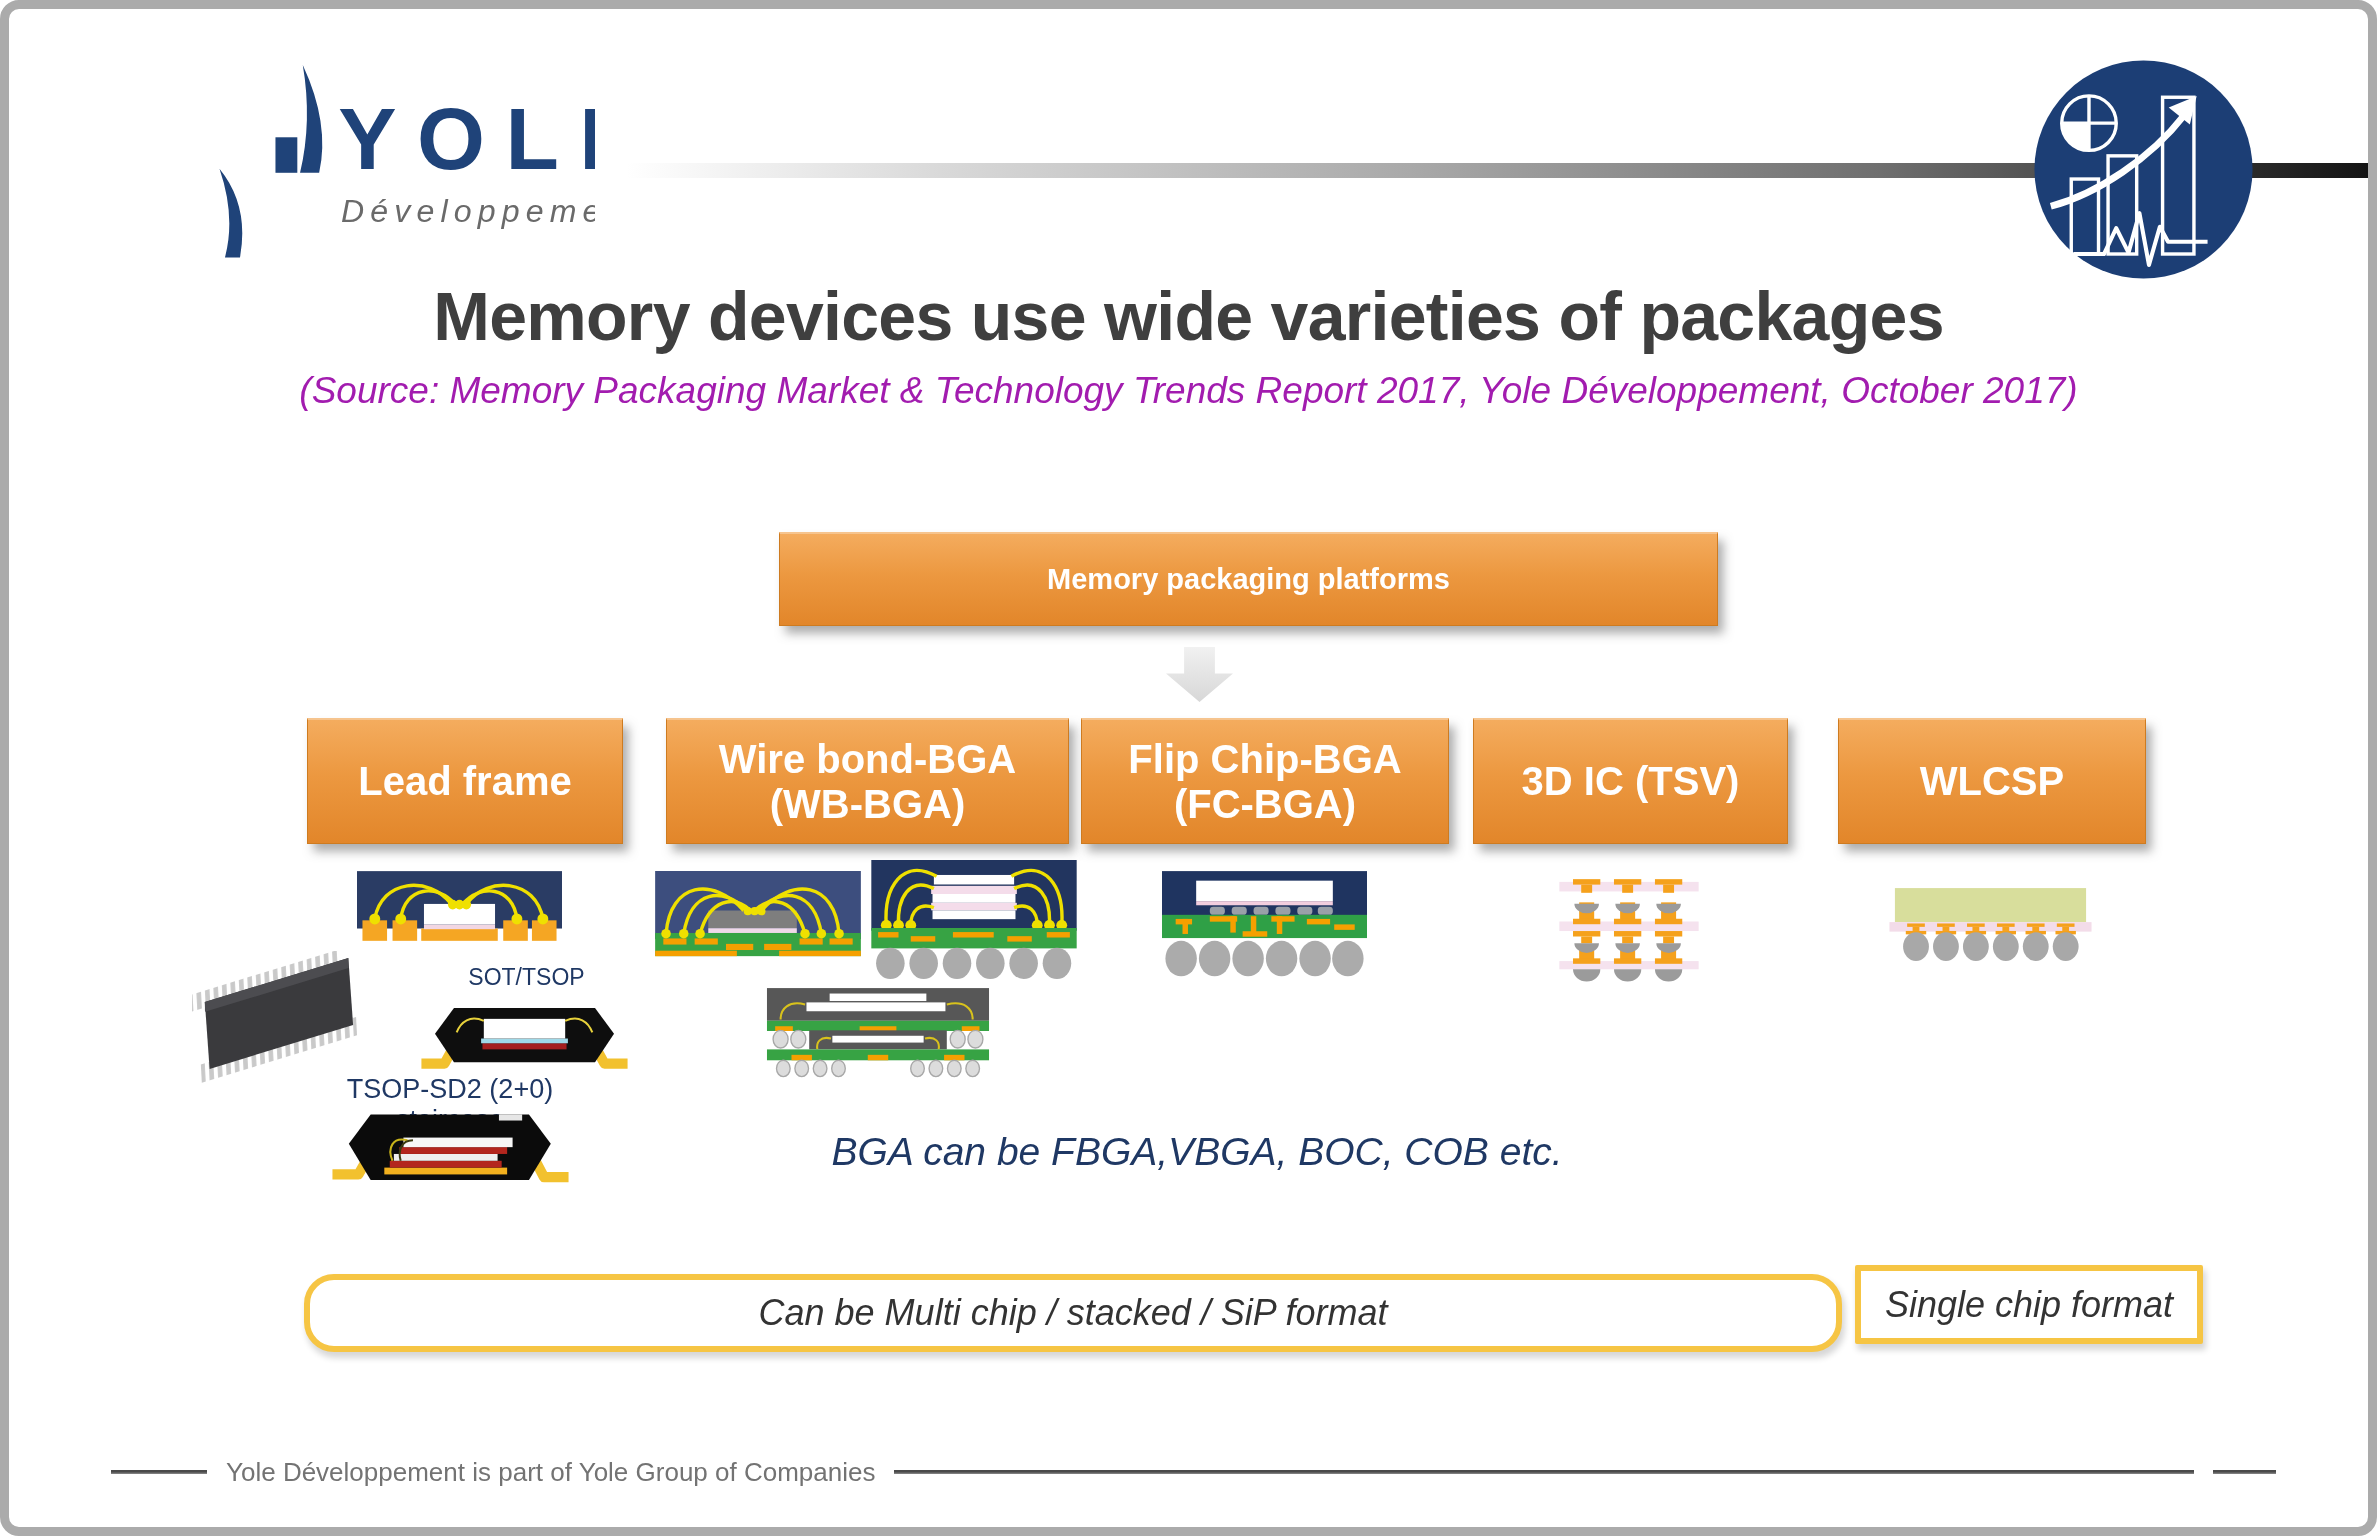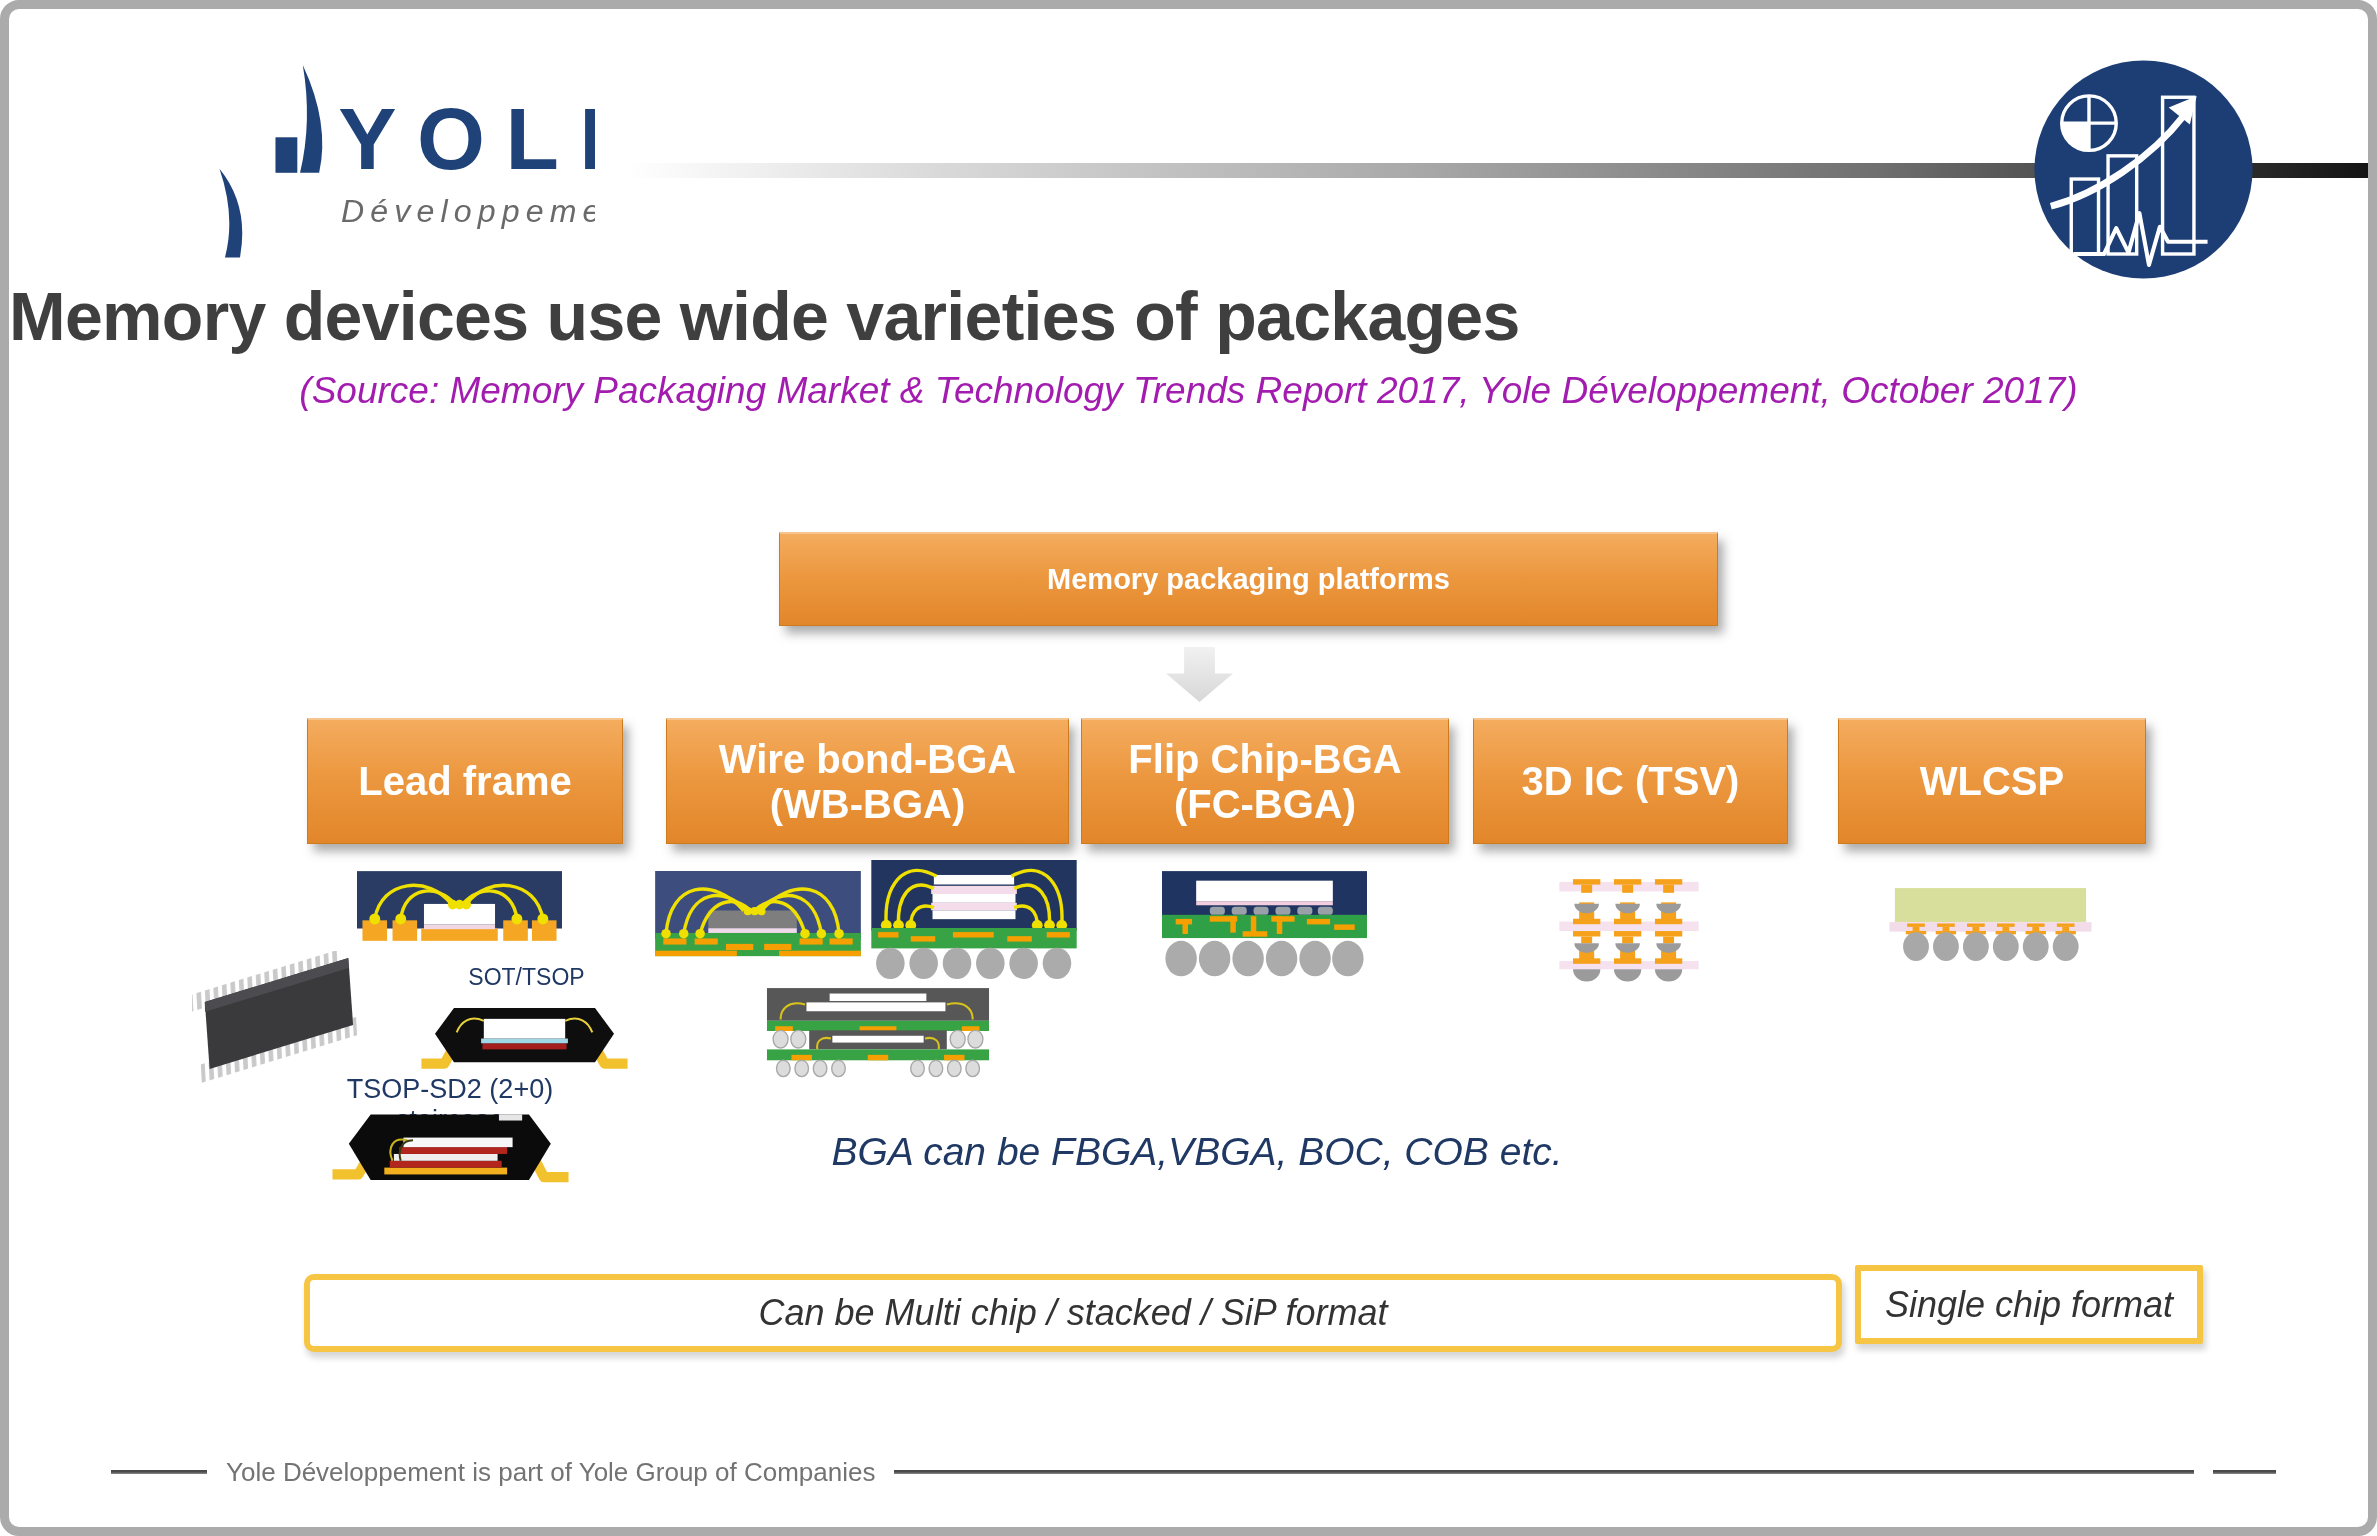--- a/index.html
+++ b/index.html
@@ -11,21 +11,21 @@
   
   .top-rule{
     position:absolute;left:618px;top:154px;right:0;height:15px;
     background:linear-gradient(90deg,#ffffff 0%,#d9d9d9 18%,#a9a9a9 45%,#6f6f6f 72%,#3c3c3c 88%,#141414 100%);
     z-index:1;
   }
   .yole-logo{position:absolute;left:190px;top:49px;width:396px;height:205px;z-index:2;}
   .circle-logo{position:absolute;left:2020px;top:46px;width:229px;height:229px;z-index:3;}
   
   .title{
-    position:absolute;left:0;right:0;top:268px;
+    position:absolute;left:0;right:0;top:268px;text-align:center;
     font-size:68px;font-weight:bold;color:#3F3F3F;letter-spacing:-0.7px;
   }
   .subtitle{
     position:absolute;left:0;right:0;top:361px;text-align:center;
     font-size:37px;font-style:italic;color:#a21caf;
   }
   
   .obox{
     position:absolute;display:flex;flex-direction:column;align-items:center;justify-content:center;
     background:linear-gradient(180deg,#F4AC5E 0%,#EC9840 45%,#E2862A 100%);
@@ -60,21 +60,21 @@
   .img-fcbga{left:1153px;top:862px;width:205px;height:115px;}
   .img-tsv{left:1549px;top:870px;width:142px;height:115px;}
   .img-wlcsp{left:1880px;top:875px;width:203px;height:83px;}
   .bga-note{
     position:absolute;left:751px;top:1121px;width:874px;text-align:center;
     font-size:39px;font-style:italic;font-weight:500;color:#1F3864;
   }
   
   .gold-box{
     position:absolute;box-sizing:border-box;background:#ffffff;
-    border:6.1px solid #F6C544;border-radius:10px;
+    border:6.1px solid #F6C544;border-radius:30px;
     display:flex;align-items:center;justify-content:center;
     font-size:36px;font-style:italic;color:#333333;
     box-shadow:2.7px 5.5px 6.8px rgba(0,0,0,.16);
   }
   .multi-box{left:295px;top:1265px;width:1538px;height:78px;}
   .single-box{left:1846px;top:1256px;width:348px;height:79px;border-radius:2px;}
   
   .footer{
     position:absolute;left:102px;right:92px;top:1446px;height:34px;
     display:flex;align-items:center;gap:19px;color:#737373;font-size:26px;

